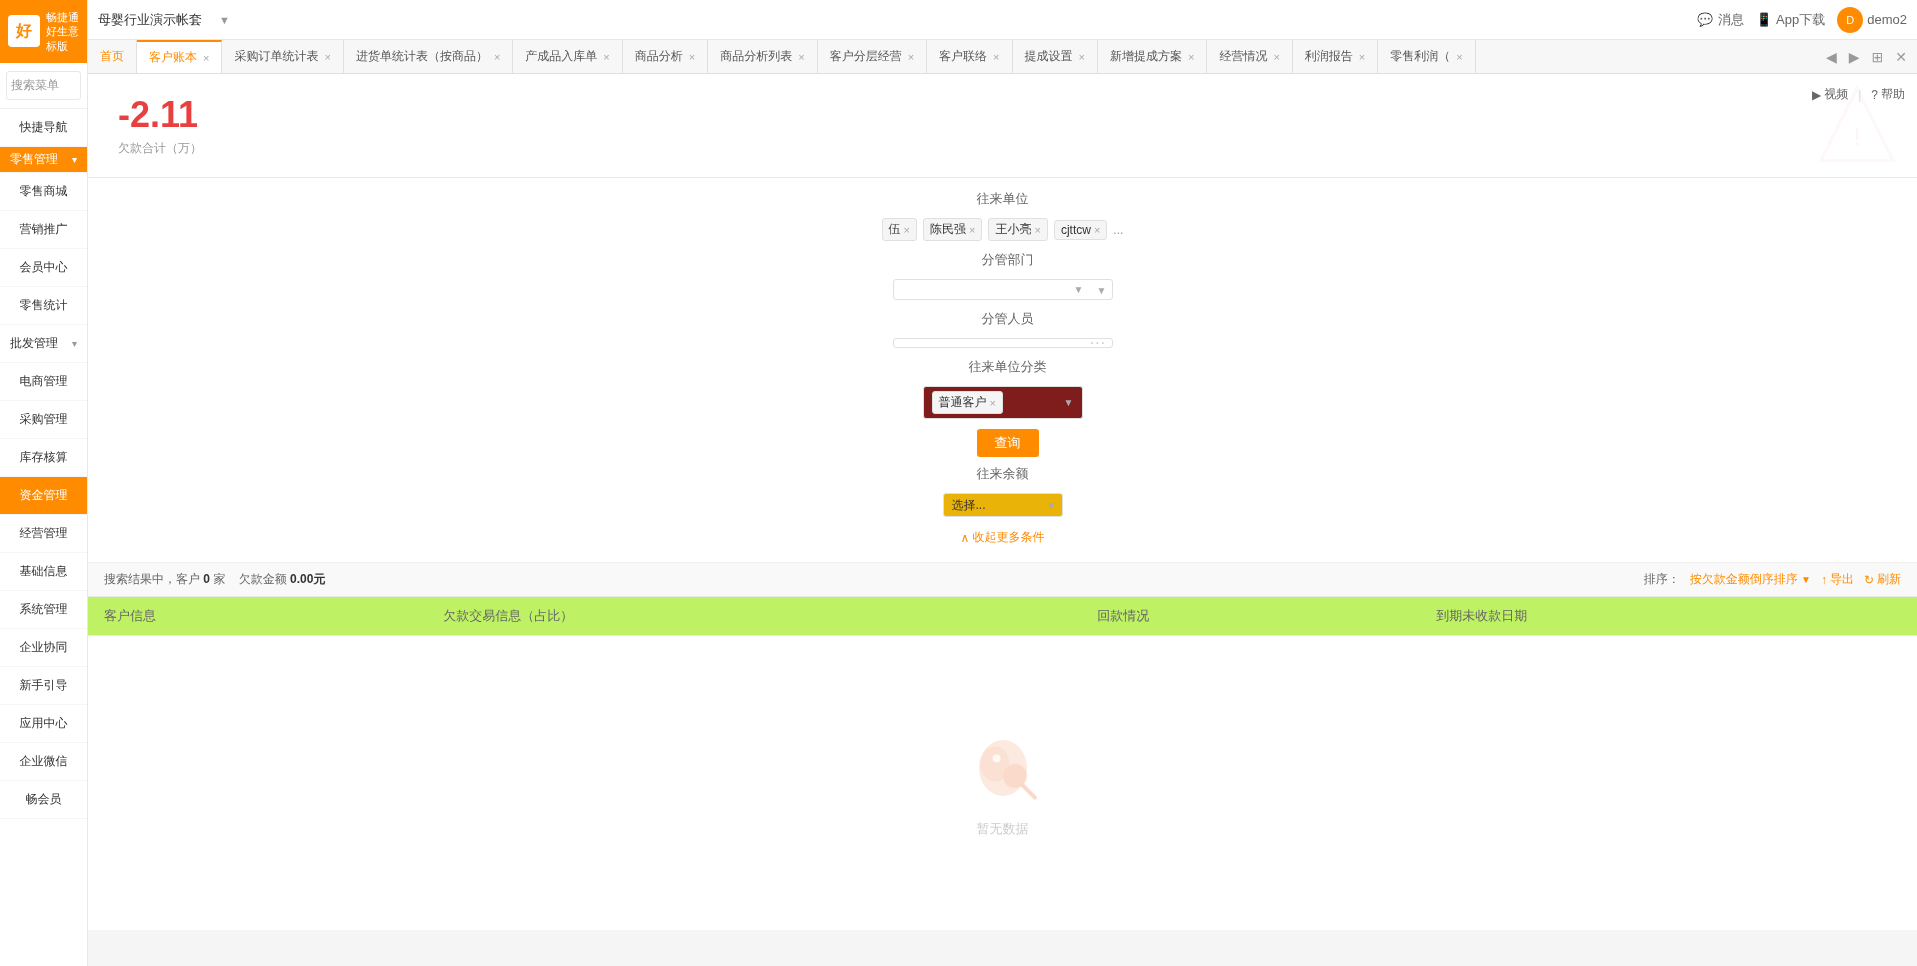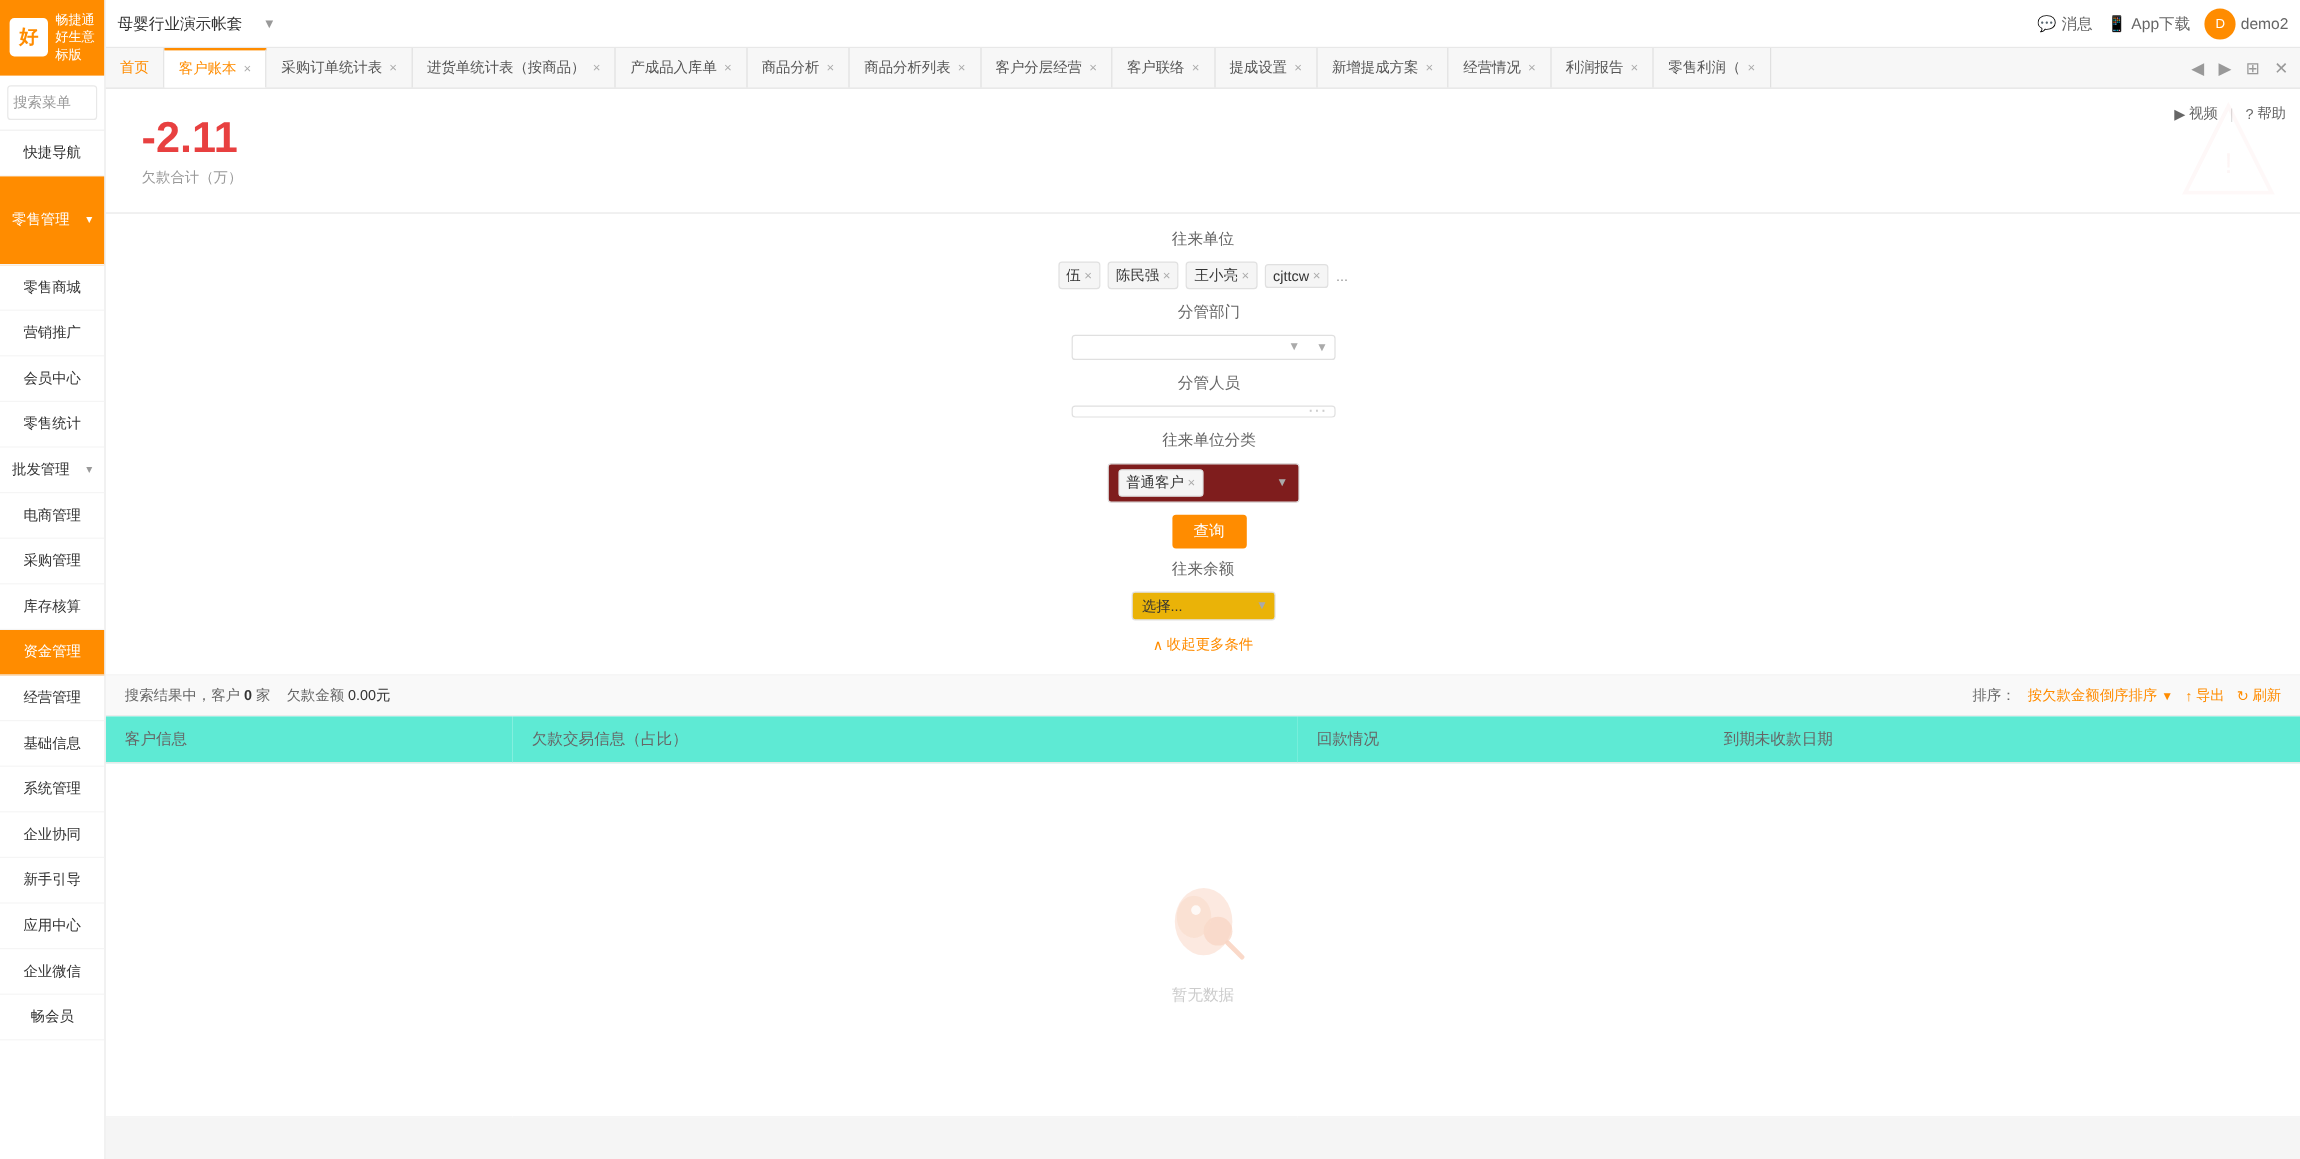--- a/index.html
+++ b/index.html
@@ -7,21 +7,21 @@
 
     
     .sidebar { width: 88px; background: #fff; display: flex; flex-direction: column; border-right: 1px solid #e8e8e8; flex-shrink: 0; height: 100vh; overflow-y: auto; }
     .sidebar-logo { background: #ff8c00; padding: 10px 8px; display: flex; align-items: center; gap: 6px; min-height: 50px; }
     .sidebar-logo-icon { width: 32px; height: 32px; background: #fff; border-radius: 4px; display: flex; align-items: center; justify-content: center; color: #ff8c00; font-size: 16px; font-weight: bold; flex-shrink: 0; }
     .sidebar-logo-text { color: #fff; font-size: 11px; line-height: 1.3; }
     .sidebar-search { padding: 8px 6px; border-bottom: 1px solid #f0f0f0; }
     .sidebar-search-btn { width: 100%; background: none; border: 1px solid #e8e8e8; border-radius: 3px; padding: 5px 4px; font-size: 12px; color: #999; cursor: pointer; text-align: left; }
     .sidebar-nav-item { padding: 10px 6px; text-align: center; cursor: pointer; font-size: 12px; color: #333; border-bottom: 1px solid #f5f5f5; display: flex; align-items: center; justify-content: center; flex-direction: column; gap: 3px; }
     .sidebar-nav-item.active { background: #ff8c00; color: #fff; }
-    .sidebar-nav-item.has-arrow { flex-direction: row; justify-content: space-between; padding: 28px 10px; }
+    .sidebar-nav-item.has-arrow { flex-direction: row; justify-content: space-between; padding: 4px 10px; }
     .nav-arrow { font-size: 10px; color: #999; }
     .sidebar-nav-item.active .nav-arrow { color: #fff; }
 
     
     .main-area { flex: 1; display: flex; flex-direction: column; overflow: hidden; }
 
     
     .topbar { background: #fff; border-bottom: 1px solid #e8e8e8; display: flex; align-items: center; justify-content: space-between; padding: 0 10px; height: 40px; flex-shrink: 0; }
     .topbar-left { display: flex; align-items: center; gap: 8px; }
     .topbar-selector { font-size: 13px; color: #333; display: flex; align-items: center; gap: 17px; cursor: pointer; }
@@ -73,21 +73,21 @@
     
     .result-bar { background: #f9f9f9; padding: 8px 16px; border-bottom: 1px solid #e8e8e8; display: flex; align-items: center; justify-content: space-between; font-size: 12px; color: #666; }
     .result-bar-left { display: flex; gap: 16px; }
     .result-bar-right { display: flex; align-items: center; gap: 10px; }
     .result-bar-right .sort-label { color: #666; }
     .result-bar-right .sort-select { border: none; background: none; font-size: 12px; color: #ff8c00; cursor: pointer; }
     .result-bar-right .action-btn { color: #ff8c00; cursor: pointer; display: flex; align-items: center; gap: 3px; font-size: 12px; }
 
     
     .data-table { width: 100%; border-collapse: collapse; background: #fff; }
-    .data-table th { padding: 10px 16px; text-align: left; font-size: 13px; color: #666; font-weight: normal; border-bottom: 1px solid #e8e8e8; background: #5eead4; }
+    .data-table th { padding: 10px 16px; text-align: left; font-size: 13px; color: #666; font-weight: normal; border-bottom: 1px solid #e8e8e8; background: #bef264; }
     .data-table td { padding: 12px 16px; font-size: 13px; color: #333; border-bottom: 1px solid #f5f5f5; }
 
     
     .empty-state { display: flex; flex-direction: column; align-items: center; justify-content: center; padding: 80px 20px; color: #ccc; font-size: 13px; }
     .empty-icon { width: 80px; height: 80px; margin-bottom: 12px; opacity: 0.6; }
 
     .filter-collapse-area { display: flex; justify-content: center; padding: 4px 0; }
   </style>
 </head>
 <body>
@@ -353,21 +353,21 @@
       </div>
 
       <div class="result-bar">
         <div class="result-bar-left">
           <span>
             <span>搜索结果中，客户</span>
             <span style="color:#333;font-weight:bold;">0</span>
             <span>家</span>
             &nbsp;&nbsp;
             <span>欠款金额</span>
-            <span style="color:#333;font-weight:normal;">0.00元</span>
+            <span style="color:#333;font-weight:bold;">0.00元</span>
           </span>
         </div>
         <div class="result-bar-right">
           <span class="sort-label">排序：</span>
           <span class="sort-select">
             <span>按欠款金额倒序排序</span>
             <span style="font-size:10px;">▼</span>
           </span>
           <span class="action-btn">
             <span>↑</span>

